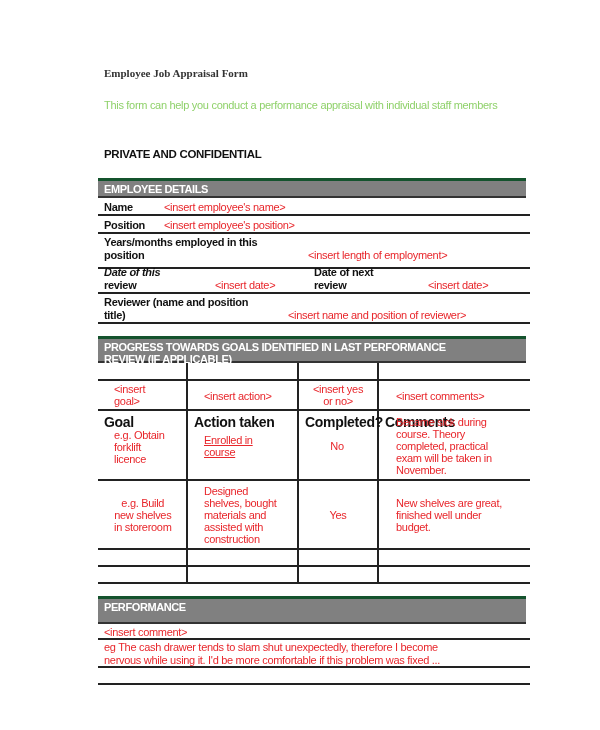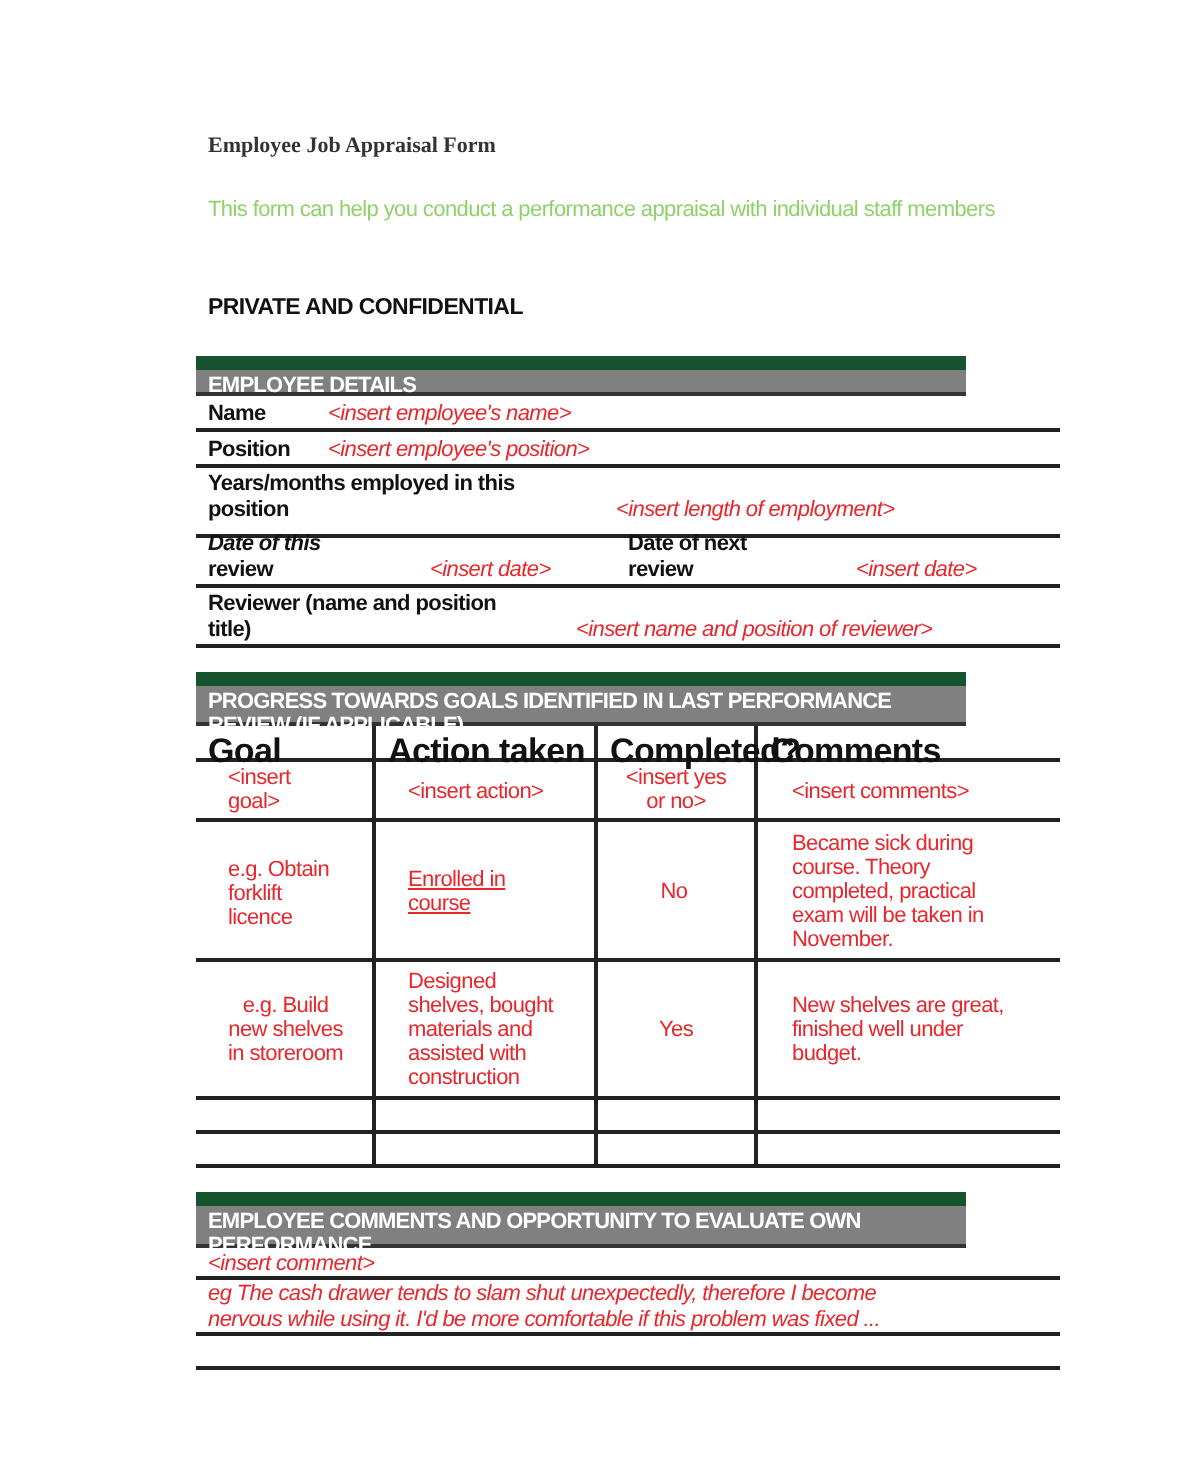--- a/index.html
+++ b/index.html
@@ -1,27 +1,27 @@
 <!DOCTYPE html>
 <html><head>
   <meta charset="utf-8">
   <style>
     html, body { margin: 0; padding: 0; background: #ffffff; }
     body { width: 600px; height: 730px; position: relative; overflow: hidden; font-family: "Liberation Sans", sans-serif; }
     .page { position: absolute; left: 0; top: 0; width: 600px; height: 730px; }
     .title { position: absolute; left: 104px; top: 67px; font-family: "Liberation Serif", serif; font-weight: bold; font-size: 11px; color: #333333; }
     .intro { position: absolute; left: 104px; top: 99px; width: 420px; font-size: 11px; line-height: 13px; color: #8fd16a; letter-spacing: -0.3px; }
     .private { position: absolute; left: 104px; top: 148px; font-size: 11.5px; font-weight: bold; color: #111; letter-spacing: -0.3px; }
-    .section-head { position: absolute; left: 98px; width: 385px; background: #808080; color: #ffffff; font-weight: bold; font-size: 11px; line-height: 12px; letter-spacing: -0.4px; padding: 2px 6px; box-sizing: border-box; border-bottom: 2px solid #333; border-top: 7px solid #14532d; }
+    .section-head { position: absolute; left: 98px; width: 428px; background: #808080; color: #ffffff; font-weight: bold; font-size: 11px; line-height: 12px; letter-spacing: -0.4px; padding: 2px 6px; box-sizing: border-box; border-bottom: 2px solid #333; border-top: 3px solid #14532d; }
     .row { position: absolute; left: 98px; width: 432px; border-bottom: 2px solid #222; box-sizing: border-box; }
     .lbl { position: absolute; font-weight: bold; font-size: 11px; line-height: 13px; color: #111; letter-spacing: -0.3px; }
-    .val { position: absolute; font-size: 11px; line-height: 13px; color: #e8262b; letter-spacing: -0.3px; font-style: italic; }
+    .val { position: absolute; font-size: 11px; line-height: 13px; color: #e8262b; letter-spacing: -0.3px; }
     .vline { position: absolute; width: 1.5px; background: #222; }
     .cell { position: absolute; font-size: 11px; line-height: 12px; color: #e8262b; letter-spacing: -0.3px; }
-    .hcell { position: absolute; font-weight: bold; font-size: 17px; color: #111; letter-spacing: -0.3px; }
+    .hcell { position: absolute; font-weight: bold; font-size: 14px; color: #111; letter-spacing: -0.3px; margin-top: 48px; }
     .center { text-align: center; }
   </style>
 </head>
 <body>
 
 <div class="page">
   <div class="title">Employee Job Appraisal Form</div>
   <div class="intro">This form can help you conduct a performance appraisal with individual staff members</div>
   <div class="private">PRIVATE AND CONFIDENTIAL</div>
 
@@ -131,21 +131,20 @@
       <div>New shelves are great,</div>
       <div>finished well under</div>
       <div>budget.</div>
     </div>
   </div>
 
   <div class="row" style="top:550px;height:17px;"></div>
   <div class="row" style="top:567px;height:17px;"></div>
 
   <div class="section-head" style="top:596px;height:28px;">
-    <div>EMPLOYEE COMMENTS AND OPPORTUNITY TO EVALUATE OWN</div>
     <div>PERFORMANCE</div>
   </div>
   <div class="row" style="top:624px;height:16px;">
     <span class="val" style="left:6px;top:2px;">&lt;insert comment&gt;</span>
   </div>
   <div class="row" style="top:640px;height:28px;">
     <div class="val" style="left:6px;top:1px;">
       <div>eg The cash drawer tends to slam shut unexpectedly, therefore I become</div>
       <div>nervous while using it. I'd be more comfortable if this problem was fixed ...</div>
     </div>

